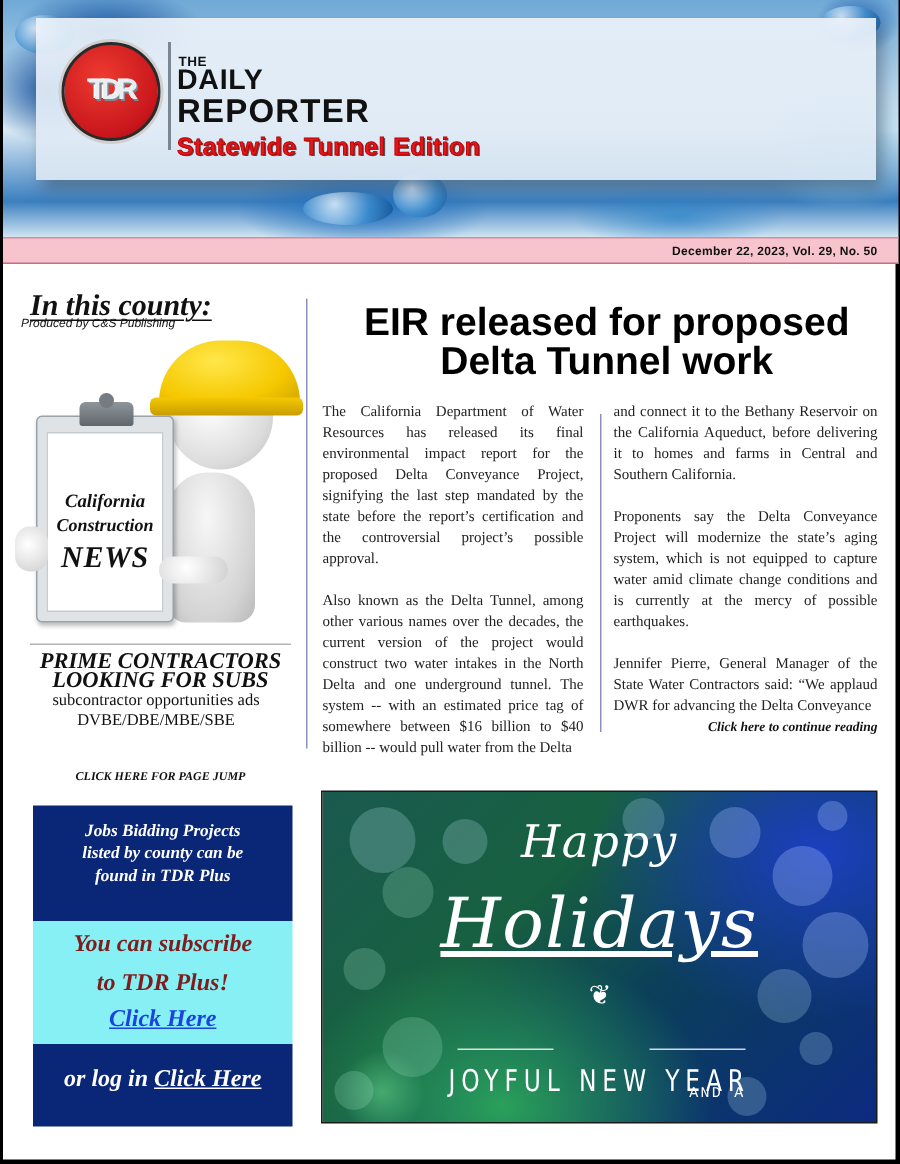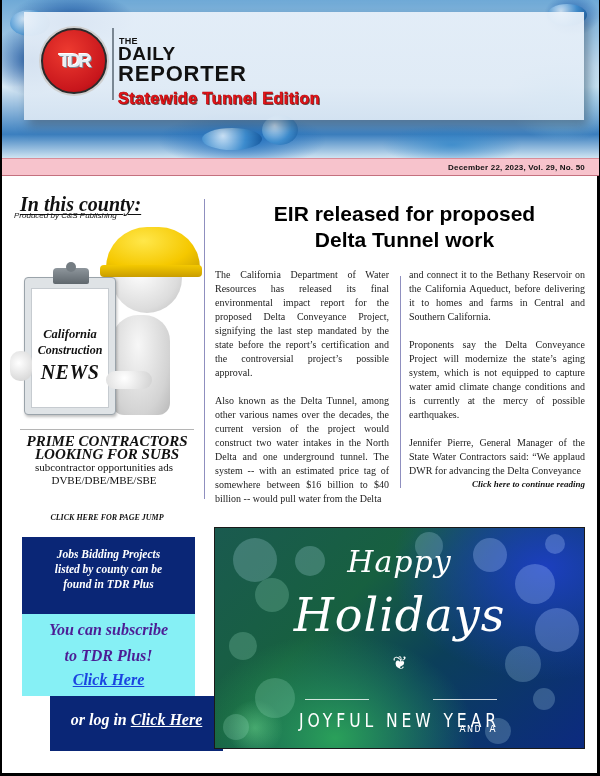--- a/index.html
+++ b/index.html
@@ -155,38 +155,38 @@
   .promo-jobs {
     position: absolute; left: 20px; top: 360px; width: 173px; height: 77px; background: #0a2676;
     color: #fff; font-family: "Liberation Serif", serif; font-style: italic; font-weight: bold;
     font-size: 11.5px; line-height: 15px; text-align: center; padding-top: 10px;
   }
   .promo-jobs span { display: block; }
   .promo-subscribe {
     position: absolute; left: 20px; top: 437px; width: 173px; height: 82px; background: #86f0f5;
     text-align: center; font-family: "Liberation Serif", serif; font-style: italic; font-weight: bold;
   }
-  .promo-subscribe .line { display: block; font-size: 16px; color: #4c1d95; line-height: 20px; }
+  .promo-subscribe .line { display: block; font-size: 16px; color: #7f1d1d; line-height: 20px; }
   .promo-subscribe .line1 { margin-top: 6px; }
   .promo-subscribe .line2 { margin-top: 6px; }
   .promo-subscribe .cta { display: inline-block; margin-top: 5px; font-size: 16px; color: #1a43e0; text-decoration: underline; cursor: pointer; }
   .promo-login {
     position: absolute; left: 20px; top: 519px; width: 173px; height: 55px; background: #0a2676;
     color: #fff; font-family: "Liberation Serif", serif; font-style: italic; font-weight: bold;
-    font-size: 16px; text-align: center; padding-top: 15px; margin-left: 28px;
+    font-size: 16px; text-align: center; padding-top: 15px;
   }
   .promo-login .cta { color: #fff; text-decoration: underline; cursor: pointer; }
 
   
   .col-rule-left { position: absolute; left: 202px; top: 199px; width: 1px; height: 300px; background: #8f8fbf; }
   .col-rule-mid { position: absolute; left: 398px; top: 276px; width: 1px; height: 212px; background: #8f8fbf; }
 
   .headline {
     position: absolute; left: 210px; top: 201px; width: 385px; text-align: center;
-    font-family: "Liberation Sans", sans-serif; font-weight: bold; font-size: 21px; line-height: 26px; color: #000;
+    font-family: "Liberation Sans", sans-serif; font-weight: bold; font-size: 26px; line-height: 26px; color: #000;
   }
   .article-col {
     position: absolute; font-family: "Liberation Serif", serif; font-size: 10px; line-height: 14px;
     color: #222; text-align: justify;
   }
   .article-col p { margin-bottom: 14px; }
   .col-a { left: 213px; top: 268px; width: 174px; }
   .col-b { left: 407px; top: 268px; width: 176px; }
   .continue {
     position: absolute; left: 407px; top: 479px; width: 176px; text-align: right;
@@ -209,20 +209,21 @@
   .bokeh.b3 { background: rgba(170,200,255,0.3); }
   .holiday .happy {
     position: absolute; left: 0; top: 16px; width: 100%; text-align: center;
     font-family: "DejaVu Serif", serif; font-style: italic; font-size: 30px; color: #fff;
     letter-spacing: 1px;
   }
   .holiday .holidays {
     position: absolute; left: 0; top: 60px; width: 100%; text-align: center;
     font-family: "DejaVu Serif", serif; font-style: italic; font-size: 46px; color: #fff;
     letter-spacing: 1px;
+    text-decoration: underline;
   }
   .holiday .ornament {
     position: absolute; left: 155px; top: 120px; width: 60px; height: 30px; color: #fff;
     font-size: 18px; text-align: center; line-height: 30px;
   }
   .holiday .and-row {
     position: absolute; left: 90px; top: 164px; width: 192px; height: 14px;
   }
   .holiday .and-row .line { position: absolute; top: 7px; height: 1px; background: rgba(255,255,255,0.8); }
   .holiday .and-row .line.l { left: 0; width: 64px; }

